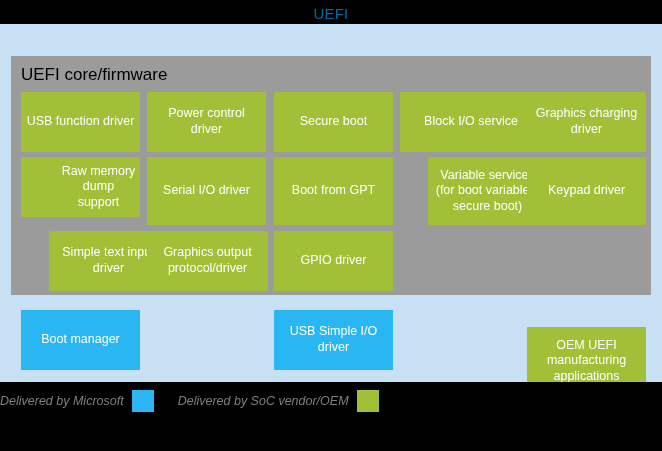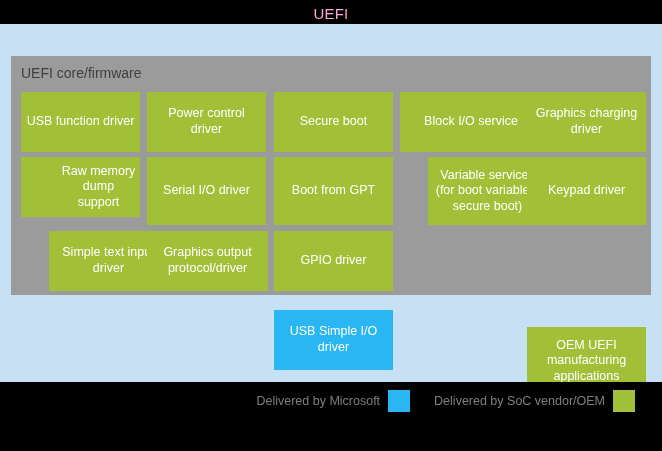--- a/index.html
+++ b/index.html
@@ -24,36 +24,36 @@
     background:#c8e0f4;
   }
 
   
   .slide-title{
     position:absolute;
     left:0; top:5px;
     width:662px;
     text-align:center;
     font-size:15px;
-    color:#f9a8d4;
+    color:#0369a1;
     letter-spacing:.2px;
   }
 
   
   .core-box{
     position:absolute;
     left:11px; top:56px;
     width:640px; height:239px;
     background:#9b9b9b;
   }
   .core-label{
     position:absolute;
     left:10px; top:9px;
-    font-size:14px;
-    color:#404040;
+    font-size:17px;
+    color:#000000;
   }
 
   
   .box{
     position:absolute;
     display:flex;
     align-items:center;
     justify-content:center;
     text-align:center;
     color:#ffffff;
@@ -70,22 +70,22 @@
     left:0; top:382px;
     width:662px; height:69px;
     background:#000;
   }
   .legend-row{
     position:absolute;
     left:0; top:8px;
     width:662px; height:22px;
     display:flex;
     align-items:center;
-    justify-content:flex-end;
     gap:0;
+    font-style:italic;
   }
   .legend-item{
     display:flex;
     align-items:center;
     gap:8px;
   }
   .legend-item + .legend-item{ margin-left:24px; }
   .legend-text{
     font-size:12.5px;
     color:#7f7f7f;
@@ -144,20 +144,23 @@
       <span>Simple text input driver</span>
     </div>
     <div class="box green" style="left:136px; top:175px; width:121px; height:60px;">
       <span>Graphics output protocol/driver</span>
     </div>
     <div class="box green" style="left:263px; top:175px; width:119px; height:60px;">
       <span>GPIO driver</span>
     </div>
   </div>
 
+  <div class="box blue" style="left:21px;  top:310px; width:119px; height:60px;">
+    <span>Boot manager</span>
+  </div>
   <div class="box blue" style="left:274px; top:310px; width:119px; height:60px;">
     <span>USB Simple I/O driver</span>
   </div>
   <div class="box green" style="left:527px; top:310px; width:119px; height:68px;margin-top:17px;">
     <span>OEM UEFI manufacturing applications</span>
   </div>
 
   <div class="legend">
     <div class="legend-row">
 

